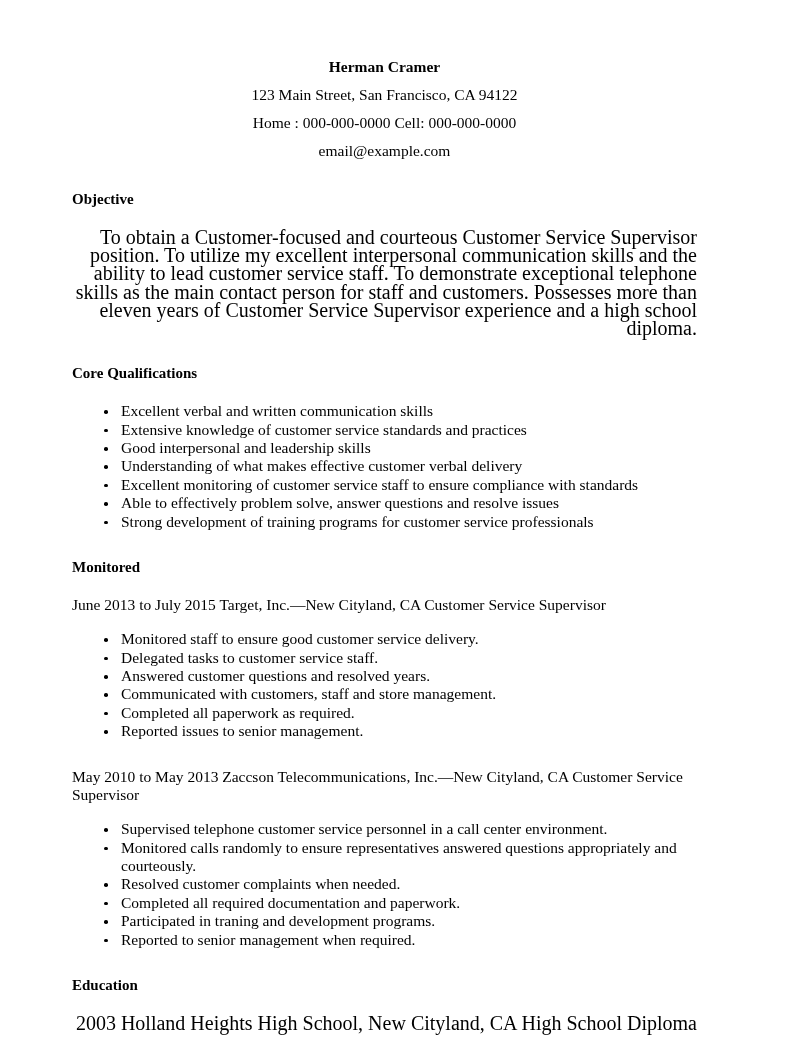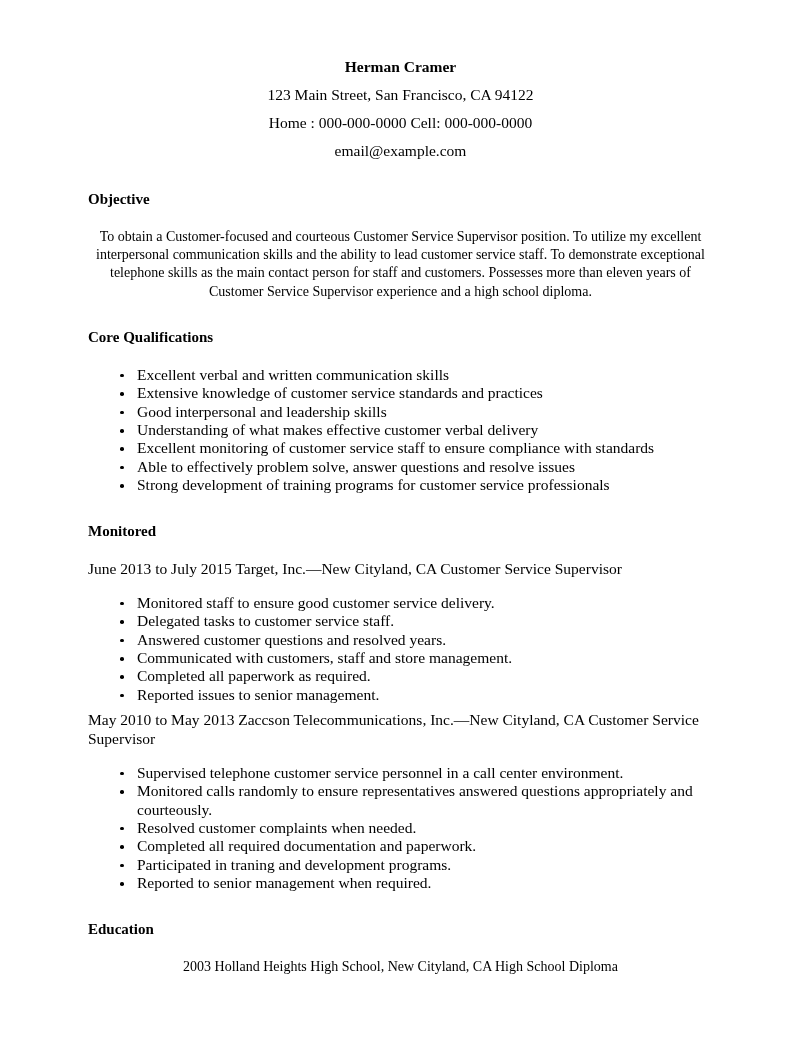--- a/index.html
+++ b/index.html
@@ -19,21 +19,21 @@
     position: relative;
     width: 809px;
     height: 1050px;
     box-sizing: border-box;
     padding: 0;
     background: #ffffff;
     overflow: hidden;
   }
   .content {
     position: absolute;
-    left: 88px;
+    left: 72px;
     top: 57px;
     width: 625px;
   }
 
   
   .resume-header {
     text-align: center;
     margin: 0 0 30px 0;
   }
   .candidate-name {
@@ -58,24 +58,24 @@
     font-weight: bold;
     line-height: 18px;
     margin: 0 0 20px 0;
   }
   .section + .section {
     margin-top: 27px;
   }
 
   
   .body-text {
-    font-size: 14px;
+    font-size: 20px;
     line-height: 18.2px;
     margin: 0;
-    text-align: center;
+    text-align: right;
   }
 
   
   ul.bullets {
     list-style: none;
     margin: 16px 0 0 0;
     padding: 0;
   }
   ul.bullets li {
     position: relative;
@@ -90,21 +90,21 @@
     left: 32px;
     top: 8px;
     width: 3.5px;
     height: 3.5px;
     border-radius: 50%;
     background: #000000;
   }
 
   
   .job-entry + .job-entry {
-    margin-top: 7px;
+    margin-top: 27px;
   }
   .job-line {
     font-size: 15.5px;
     line-height: 18.2px;
     margin: 0;
   }
   .job-entry .bullets {
     margin-top: 16px;
   }
   .section-heading + .job-entry .job-line {

